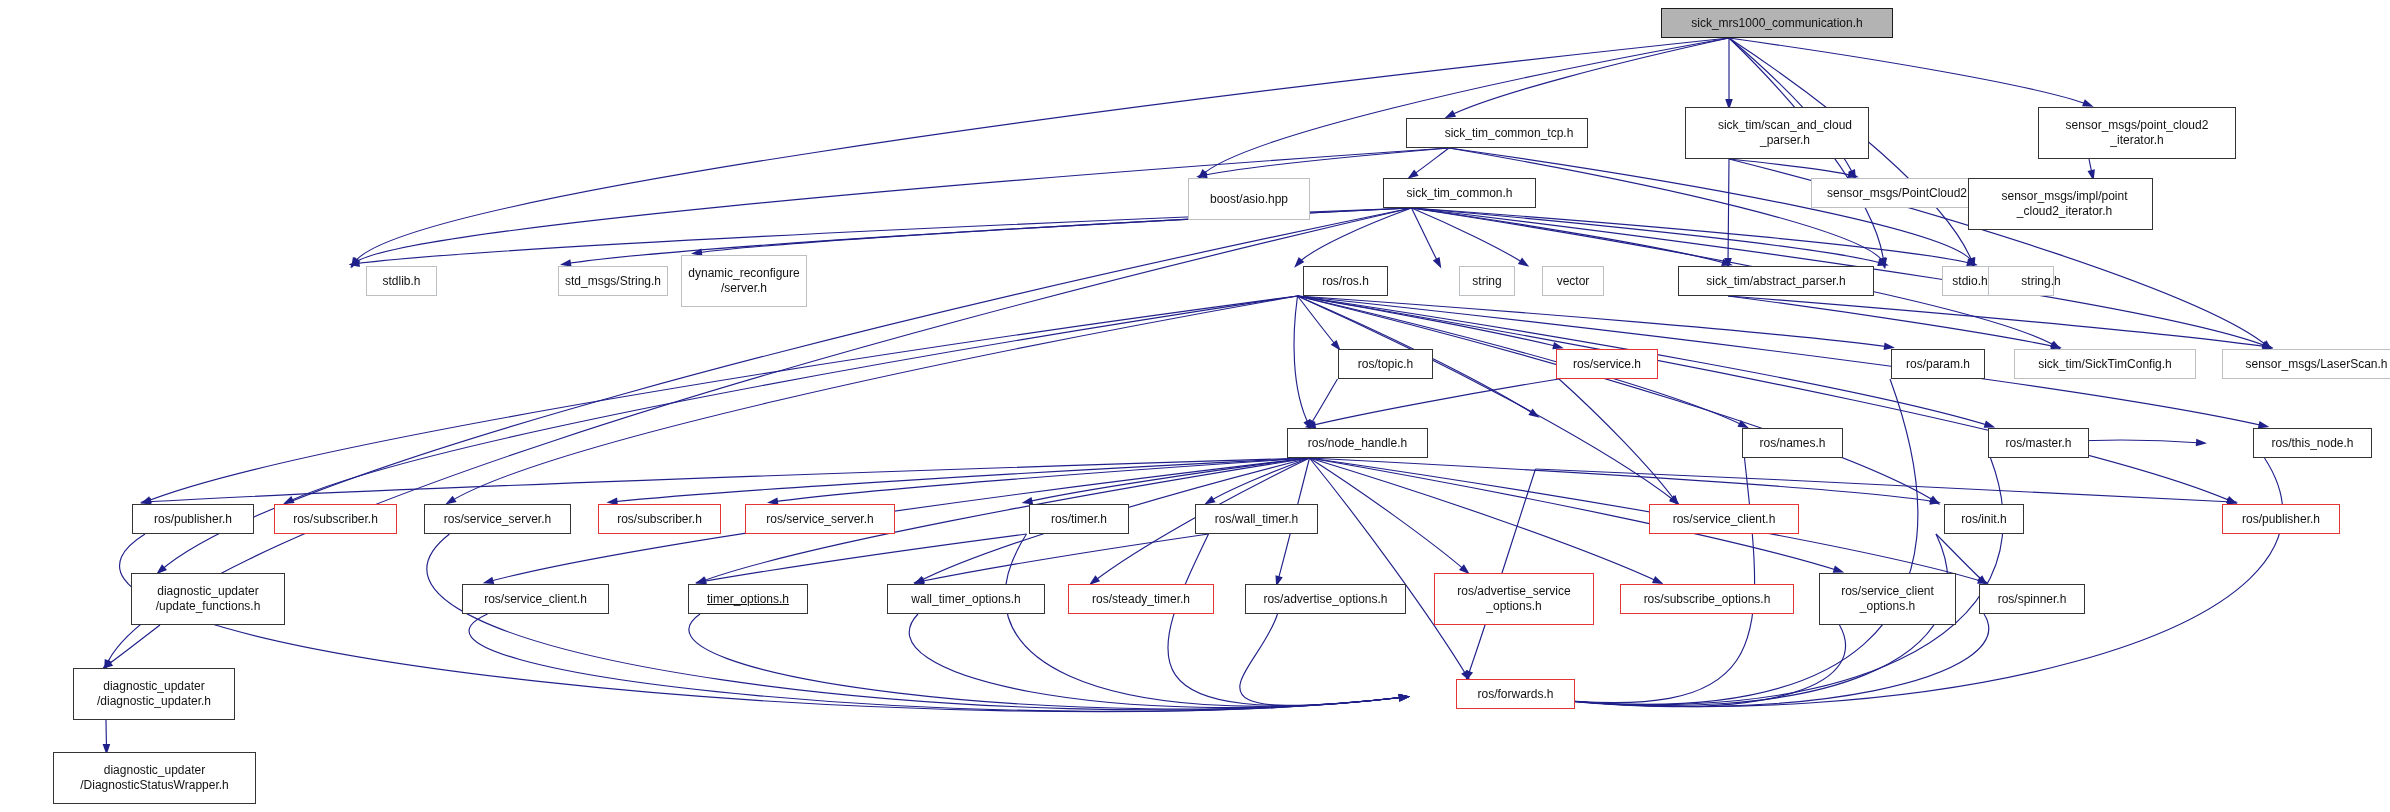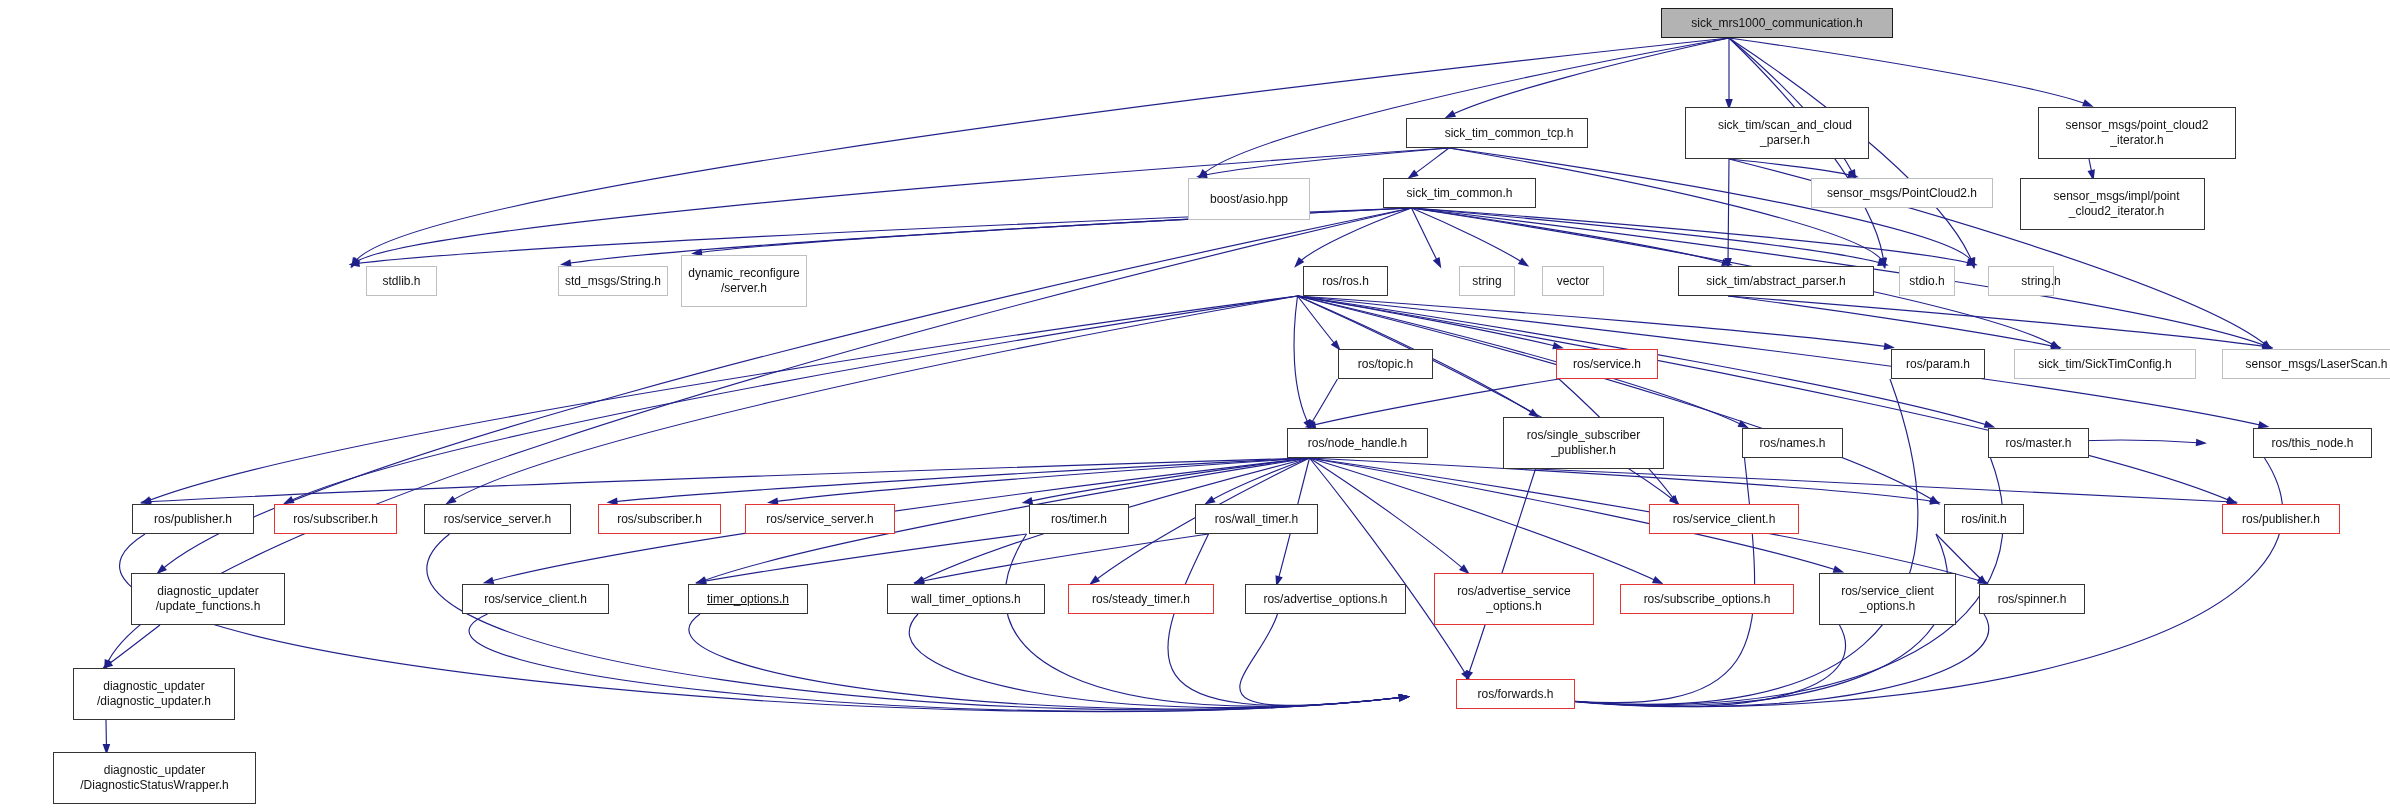--- a/index.html
+++ b/index.html
@@ -215,21 +215,21 @@
       </div>
       <div class="gnode plain" style="left: 1140px; top: 178px; width: 122px; height: 42px;">
         <div class="ln">boost/asio.hpp</div>
       </div>
       <div class="gnode linked" style="left: 1335px; top: 178px; width: 153px; height: 30px;">
         <div class="ln">sick_tim_common.h</div>
       </div>
       <div class="gnode plain" style="left: 1763px; top: 178px; width: 182px; height: 30px;">
         <div class="ln">sensor_msgs/PointCloud2.h</div>
       </div>
-      <div class="gnode linked" style="left: 1972px; top: 178px; width: 185px; height: 52px; padding-left: 8px;">
+      <div class="gnode linked" style="left: 1920px; top: 178px; width: 185px; height: 52px; padding-left: 8px;">
         <div class="ln">sensor_msgs/impl/point</div>
         <div class="ln">_cloud2_iterator.h</div>
       </div>
       <div class="gnode plain" style="left: 318px; top: 266px; width: 71px; height: 30px;">
         <div class="ln">stdlib.h</div>
       </div>
       <div class="gnode plain" style="left: 510px; top: 266px; width: 110px; height: 30px;">
         <div class="ln">std_msgs/String.h</div>
       </div>
       <div class="gnode plain" style="left: 633px; top: 255px; width: 126px; height: 52px;">
@@ -241,21 +241,21 @@
       </div>
       <div class="gnode plain" style="left: 1411px; top: 266px; width: 56px; height: 30px;">
         <div class="ln">string</div>
       </div>
       <div class="gnode plain" style="left: 1494px; top: 266px; width: 62px; height: 30px;">
         <div class="ln">vector</div>
       </div>
       <div class="gnode linked" style="left: 1630px; top: 266px; width: 196px; height: 30px;">
         <div class="ln">sick_tim/abstract_parser.h</div>
       </div>
-      <div class="gnode plain" style="left: 1851px; top: 266px; width: 56px; height: 30px;">
+      <div class="gnode plain" style="left: 1894px; top: 266px; width: 56px; height: 30px;">
         <div class="ln">stdio.h</div>
       </div>
       <div class="gnode plain" style="left: 1940px; top: 266px; width: 66px; height: 30px; padding-left: 40px;">
         <div class="ln">string.h</div>
       </div>
       <div class="gnode linked" style="left: 1290px; top: 349px; width: 95px; height: 30px;">
         <div class="ln">ros/topic.h</div>
       </div>
       <div class="gnode trunc" style="left: 1508px; top: 349px; width: 102px; height: 30px;">
         <div class="ln">ros/service.h</div>
@@ -264,24 +264,20 @@
         <div class="ln">ros/param.h</div>
       </div>
       <div class="gnode plain" style="left: 1966px; top: 349px; width: 182px; height: 30px;">
         <div class="ln">sick_tim/SickTimConfig.h</div>
       </div>
       <div class="gnode plain" style="left: 2174px; top: 349px; width: 189px; height: 30px;">
         <div class="ln">sensor_msgs/LaserScan.h</div>
       </div>
       <div class="gnode linked" style="left: 1239px; top: 428px; width: 141px; height: 30px;">
         <div class="ln">ros/node_handle.h</div>
-      </div>
-      <div class="gnode linked" style="left: 1455px; top: 417px; width: 161px; height: 52px;">
-        <div class="ln">ros/single_subscriber</div>
-        <div class="ln">_publisher.h</div>
       </div>
       <div class="gnode linked" style="left: 1694px; top: 428px; width: 101px; height: 30px;">
         <div class="ln">ros/names.h</div>
       </div>
       <div class="gnode linked" style="left: 1940px; top: 428px; width: 101px; height: 30px;">
         <div class="ln">ros/master.h</div>
       </div>
       <div class="gnode linked" style="left: 2205px; top: 428px; width: 119px; height: 30px;">
         <div class="ln">ros/this_node.h</div>
       </div>

